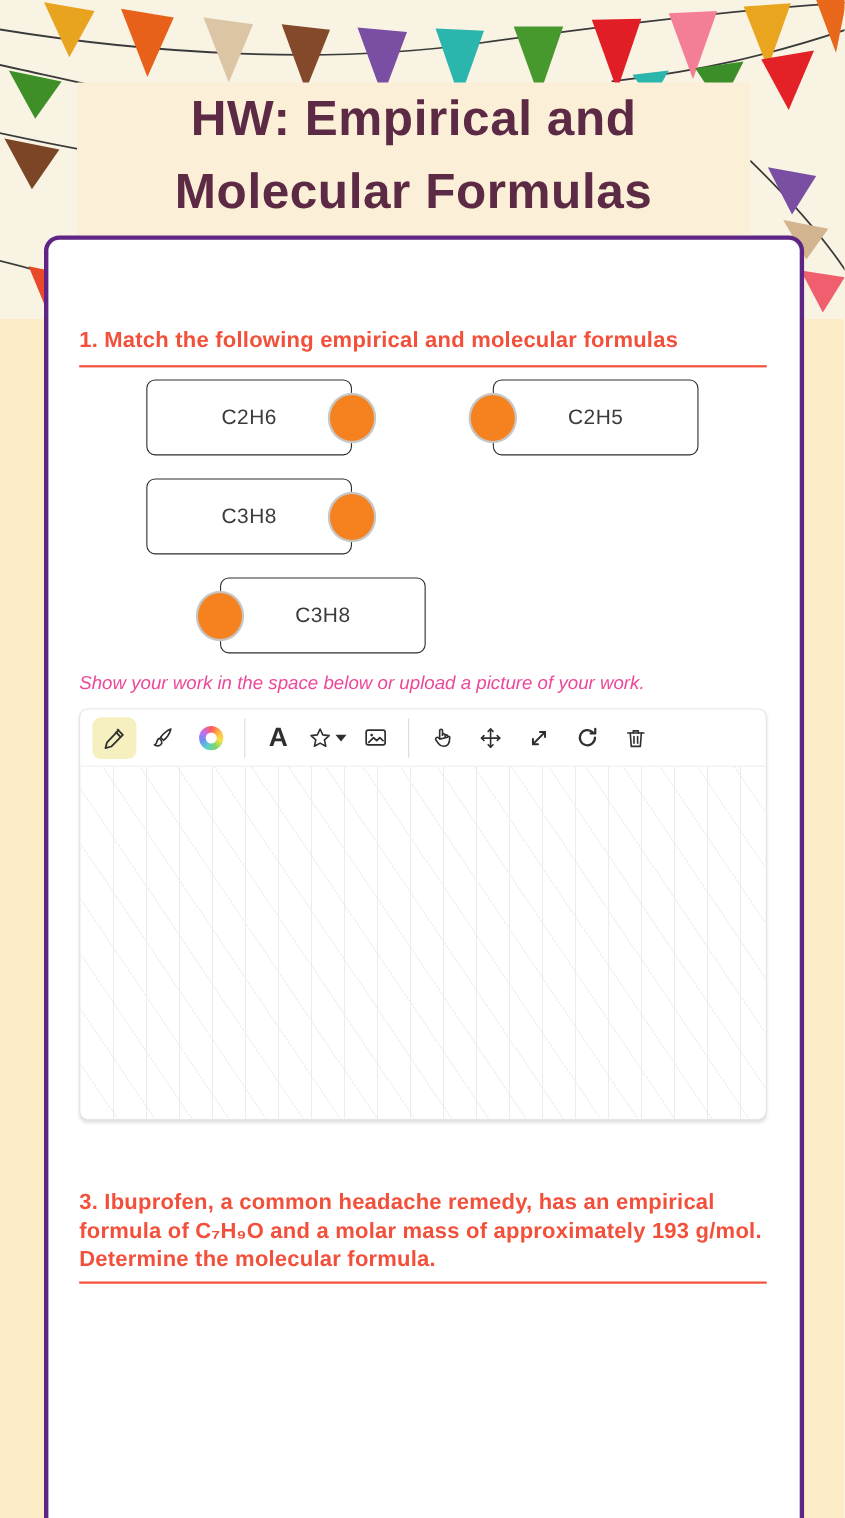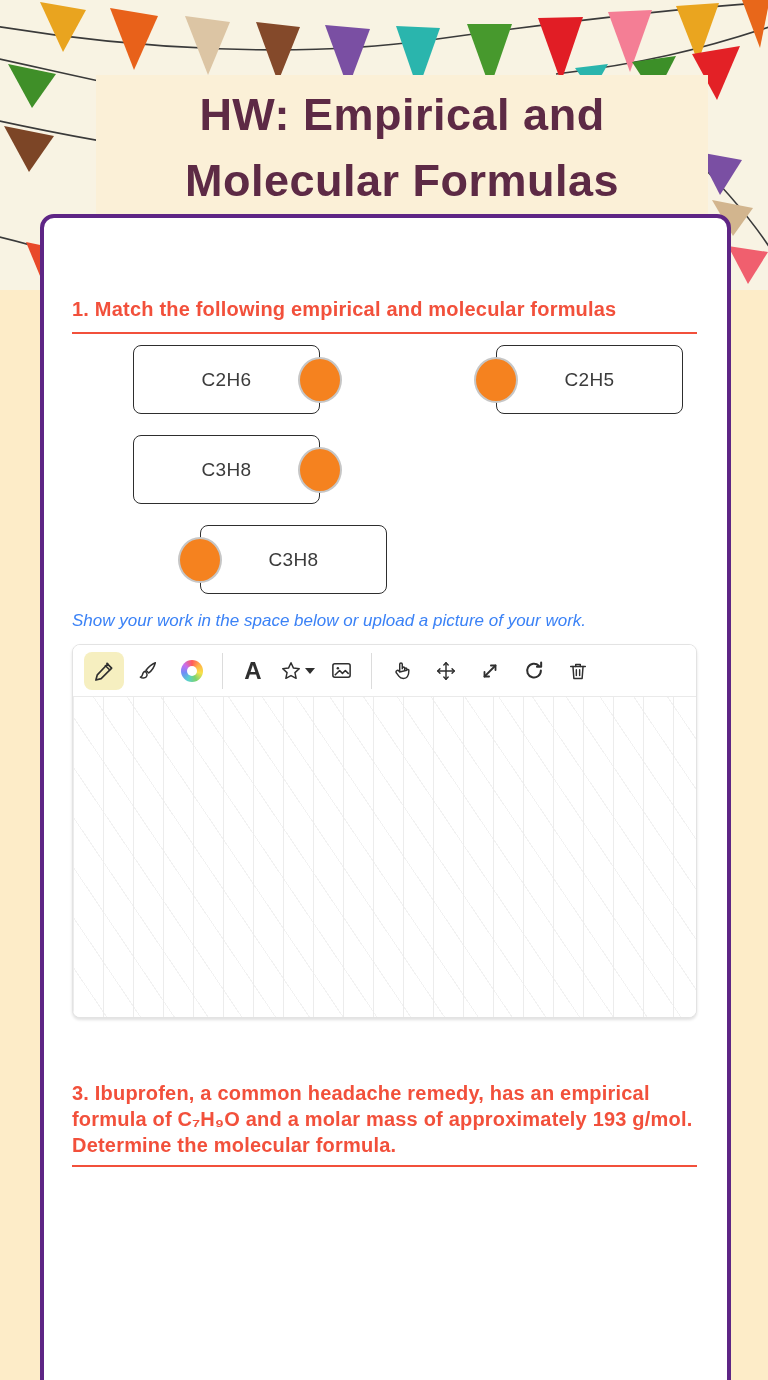--- a/index.html
+++ b/index.html
@@ -5,52 +5,52 @@
   * { margin:0; padding:0; box-sizing:border-box; }
   html,body { width:768px; }
   body { font-family:"Liberation Sans", sans-serif; }
   .page { position:relative; width:768px; height:1380px; overflow:hidden; background:#fdecc8; }
 
   
   .banner { position:absolute; top:0; left:0; width:768px; height:290px; background:#f8f3e3; }
   .banner svg { display:block; }
 
   
-  .title-box { position:absolute; left:96px; top:75px; width:612px; height:139px;
-               background:#fbf0d7; display:flex; align-items:flex-end; justify-content:center; text-align:center; }
+  .title-box { position:absolute; left:70px; top:75px; width:612px; height:139px;
+               background:#fbf0d7; display:flex; align-items:flex-start; justify-content:center; text-align:center; }
   .title-box h1 { font-size:45px; line-height:66px; font-weight:800; color:#5d2a45; letter-spacing:0.5px; }
 
   
   .card { position:absolute; left:40px; top:214px; width:691px; height:1220px;
           background:#ffffff; border:4px solid #5e2585; border-radius:14px; }
   .card-content { padding:0 30px 0 28px;margin-top:24px; }
 
   .q-heading { color:#f2503b; font-weight:800; font-size:20px; line-height:26px;
                border-bottom:2px solid #f2503b; letter-spacing:0.2px; }
   .q1-heading { margin-top:78px; padding-bottom:10px; }
   .q2-heading { margin-top:76px; padding-bottom:11px; line-height:27px; }
   .q3-heading { margin-top:62px; padding-bottom:7px; }
 
   
   .match-area { margin-top:11px; }
-  .match-row { display:flex; margin-bottom:21px;gap:48px; }
+  .match-row { display:flex; margin-bottom:21px; }
   .match-row:last-child { margin-bottom:0; }
   .match-box { position:relative; width:187px; height:69px; background:#fff;
                border:1.5px solid #2e2e2e; border-radius:8px;
                display:flex; align-items:center; justify-content:center; }
   .match-box .formula { font-size:19px; color:#3b3b3b; letter-spacing:0.4px; }
   .match-left { margin-left:61px; }
   .match-right { margin-left:128px; }
   .dot { position:absolute; top:50%; width:44px; height:46px; margin-top:-23px;
          background:#f5821f; border:2px solid #c6c6c6; border-radius:50%; }
   .dot-right { right:-23px; }
   .dot-left { left:-23px; }
 
   
-  .instructions { margin-top:14px; font-style:italic; font-size:17px; line-height:25px; color:#3b82f6; }
+  .instructions { margin-top:14px; font-style:italic; font-size:17px; line-height:25px; color:#ec4899; }
 
   .draw-wrap { margin-top:11px; width:625px; height:374px; border:1px solid #e3e3e3; border-radius:8px;
                overflow:hidden; background:#fff; box-shadow:0 2px 3px rgba(0,0,0,0.12); }
   .toolbar { height:52px; display:flex; align-items:center; padding:0 9px; border-bottom:1px solid #eaeaea; background:#fff; }
   .tool-btn { width:40px; height:38px; display:flex; align-items:center; justify-content:center;
               border:none; background:transparent; border-radius:8px; cursor:pointer; margin:0 2px; }
   .tool-btn.active { background:#f6efc0; }
   .tool-btn svg { display:block; }
   .tb-divider { width:1px; height:36px; background:#dcdcdc; margin:0 8px; }
   .a-glyph { font-size:24px; font-weight:800; color:#2f2f2f; line-height:1; }

